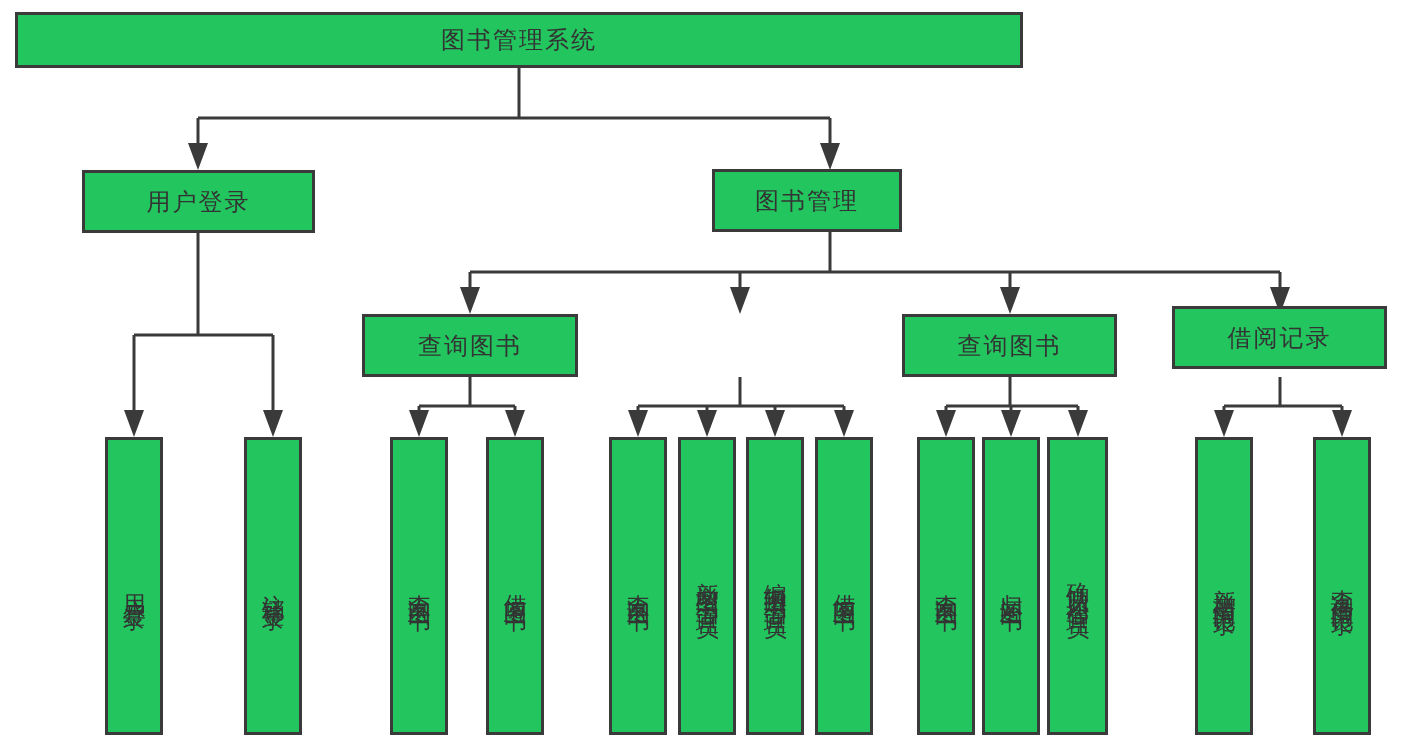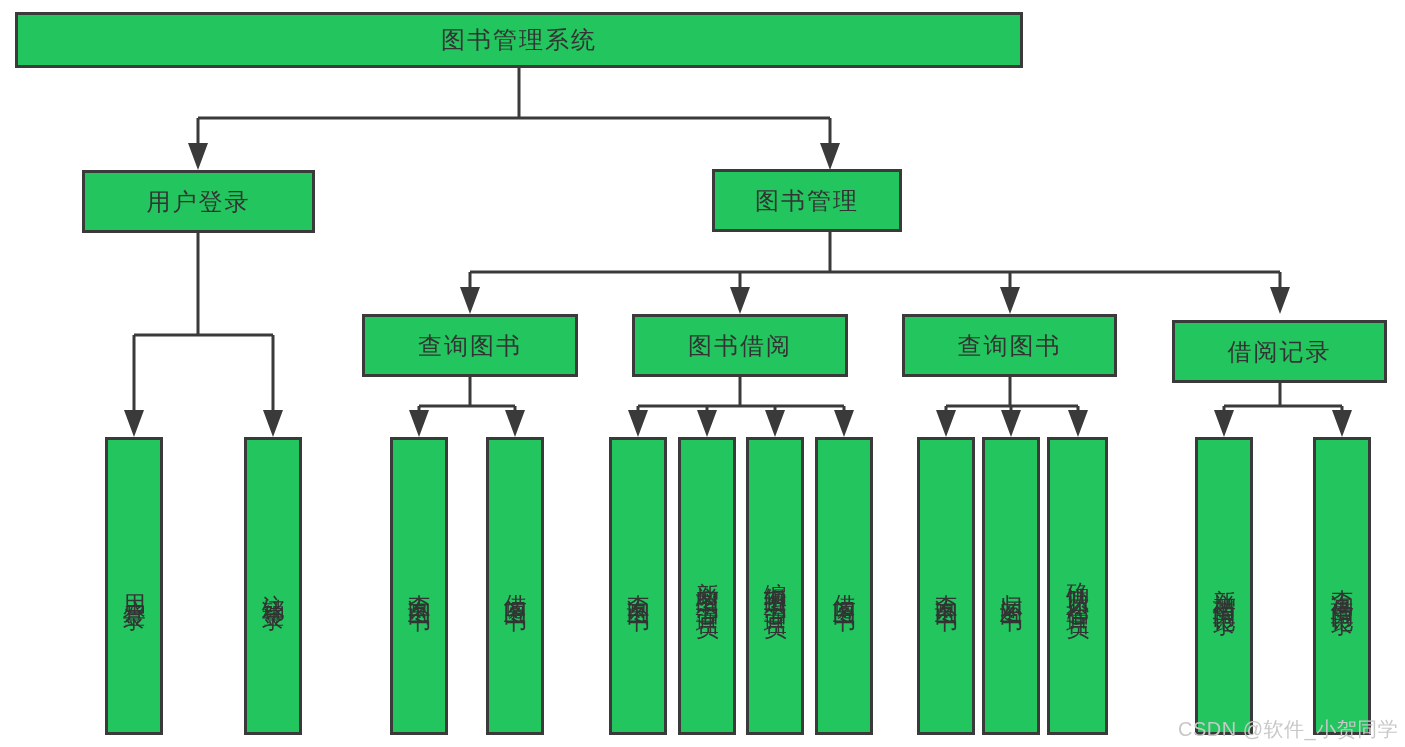--- a/index.html
+++ b/index.html
@@ -88,23 +88,22 @@
 
     <path fill="#3a3a3a" d="M124 410 L144 410 L134 437 Z M263 410 L283 410 L273 437 Z M409 410 L429 410 L419 437 Z M505 410 L525 410 L515 437 Z M628 410 L648 410 L638 437 Z M697 410 L717 410 L707 437 Z M765 410 L785 410 L775 437 Z M834 410 L854 410 L844 437 Z M936 410 L956 410 L946 437 Z M1001 410 L1021 410 L1011 437 Z M1068 410 L1088 410 L1078 437 Z M1214 410 L1234 410 L1224 437 Z M1332 410 L1352 410 L1342 437 Z"></path>
   </svg>
 
   <div class="node hnode" style="left:15px; top:12px; width:1008px; height:56px;">图书管理系统</div>
 
   <div class="node hnode" style="left:82px; top:170px; width:233px; height:63px;">用户登录</div>
   <div class="node hnode" style="left:712px; top:169px; width:190px; height:63px;">图书管理</div>
 
   <div class="node hnode" style="left:362px; top:314px; width:216px; height:63px;">查询图书</div>
-  <div class="node hnode" style="left:632px; top:314px; width:216px; height:63px;">图书借阅</div>
   <div class="node hnode" style="left:902px; top:314px; width:215px; height:63px;">查询图书</div>
-  <div class="node hnode" style="left:1172px; top:320px; width:215px; height:63px;">借阅记录</div>
+  <div class="node hnode" style="left:1172px; top:306px; width:215px; height:63px;">借阅记录</div>
 
   <div class="node vnode" style="left:105px; width:58px;">
     <span class="vtext">用户登录</span>
   </div>
   <div class="node vnode" style="left:244px; width:58px;">
     <span class="vtext">注销登录</span>
   </div>
 
   <div class="node vnode" style="left:390px; width:58px;">
     <span class="vtext">查询图书</span>
@@ -136,15 +135,14 @@
     <span class="vtext">确认归还（管理员）</span>
   </div>
 
   <div class="node vnode" style="left:1195px; width:58px;">
     <span class="vtext">新增借阅记录</span>
   </div>
   <div class="node vnode" style="left:1313px; width:58px;">
     <span class="vtext">查询借阅记录</span>
   </div>
 
-  <div class="watermark">CSDN @软件_小贺同学</div>
 
 </div>
 
 </body></html>

